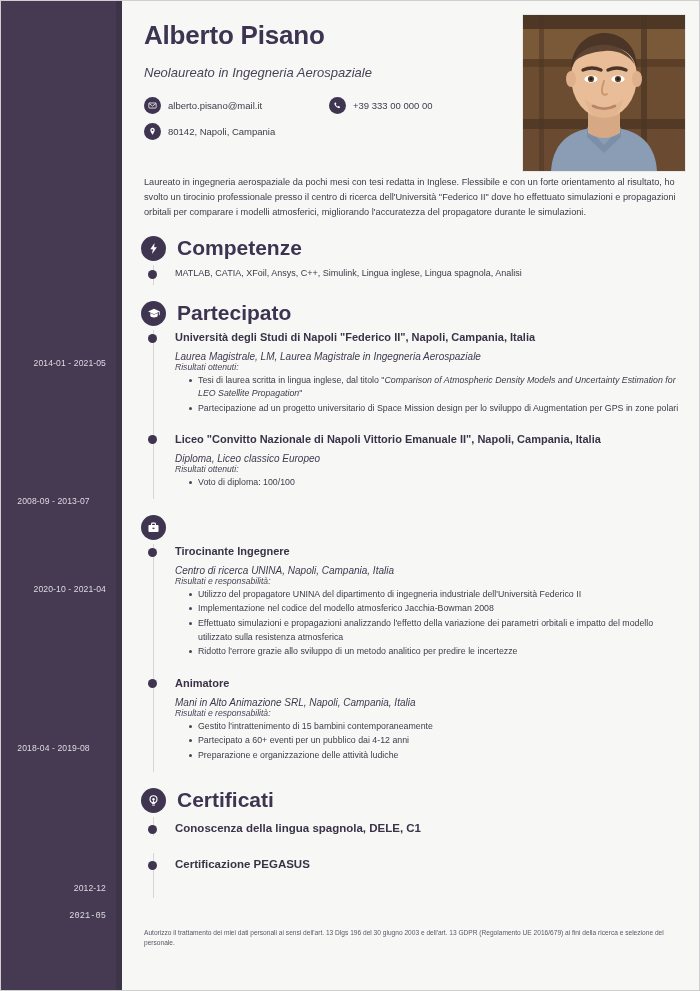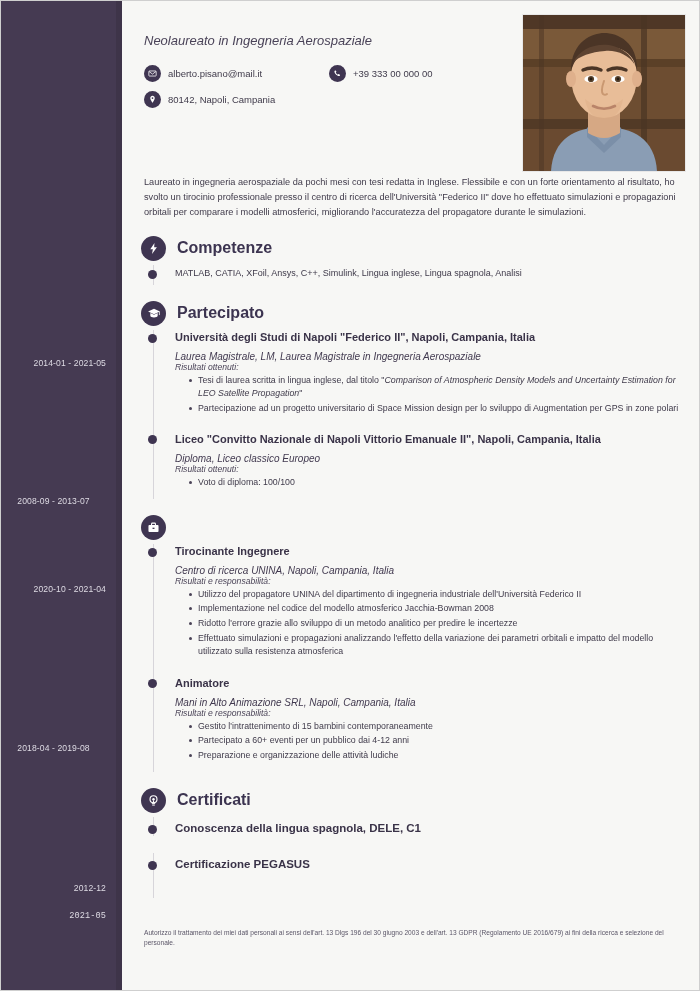--- a/index.html
+++ b/index.html
@@ -123,21 +123,21 @@
     width: 25px; height: 25px;
     border-radius: 50%;
     background: #3f3551;
     display: inline-flex;
     align-items: center;
     justify-content: center;
     flex: 0 0 auto;
     margin-right: 11px;
   }
   .sec-title {
-    font-size: 16px;
+    font-size: 21px;
     font-weight: bold;
     color: #3c3450;
   }
 
   
   .entry {
     position: relative;
     padding-left: 53px;
     padding-right: 18px;
     min-height: 14px;
@@ -239,20 +239,21 @@
   <div class="date" style="top:357px;">2014-01  - 2021-05</div>
   <div class="date" style="top:495px;text-align:center;">2008-09  - 2013-07</div>
   <div class="date" style="top:583px;">2020-10  - 2021-04</div>
   <div class="date" style="top:742px;text-align:center;">2018-04  - 2019-08</div>
   <div class="date" style="top:882px;">2012-12</div>
   <div class="date" style="top:910px;font-family:Liberation Mono, monospace;">2021-05</div>
 
   <div class="content">
 
     <div class="header">
+      <div class="name">Alberto Pisano</div>
       <div class="job-title">Neolaureato in Ingegneria Aerospaziale</div>
 
       <div class="contacts">
         <div class="contact-row">
           <div class="contact-item first">
             <span class="cicon">
               <svg width="9" height="9" viewBox="0 0 16 16">
                   <rect x="1.5" y="3.5" width="13" height="9" rx="1" fill="none" stroke="#fff" stroke-width="1.4"></rect>
                   <path d="M2 4.5l6 4.5 6-4.5" fill="none" stroke="#fff" stroke-width="1.4"></path>
                 </svg>
@@ -399,22 +400,22 @@
 
       <div class="entry" style="padding-bottom:8px;">
         <div class="tl-line"></div>
         <div class="dot"></div>
         <div class="entry-title">Tirocinante Ingegnere</div>
         <div class="entry-sub">Centro di ricerca UNINA, Napoli, Campania, Italia</div>
         <div class="achieve-label">Risultati e responsabilità:</div>
         <ul class="bullets">
           <li>Utilizzo del propagatore UNINA del dipartimento di ingegneria industriale dell'Università Federico II</li>
           <li>Implementazione nel codice del modello atmosferico Jacchia-Bowman 2008</li>
+          <li>Effettuato simulazioni e propagazioni analizzando l'effetto della variazione dei parametri orbitali e impatto del modello utilizzato sulla resistenza atmosferica</li>
           <li>Ridotto l'errore grazie allo sviluppo di un metodo analitico per predire le incertezze</li>
-          <li>Effettuato simulazioni e propagazioni analizzando l'effetto della variazione dei parametri orbitali e impatto del modello utilizzato sulla resistenza atmosferica</li>
         </ul>
       </div>
 
       <div class="entry" style="padding-top:8px;padding-bottom:8px;">
         <div class="tl-line"></div>
         <div class="dot" style="top:11px;"></div>
         <div class="entry-title">Animatore</div>
         <div class="entry-sub">Mani in Alto Animazione SRL, Napoli, Campania, Italia</div>
         <div class="achieve-label">Risultati e responsabilità:</div>
         <ul class="bullets">

